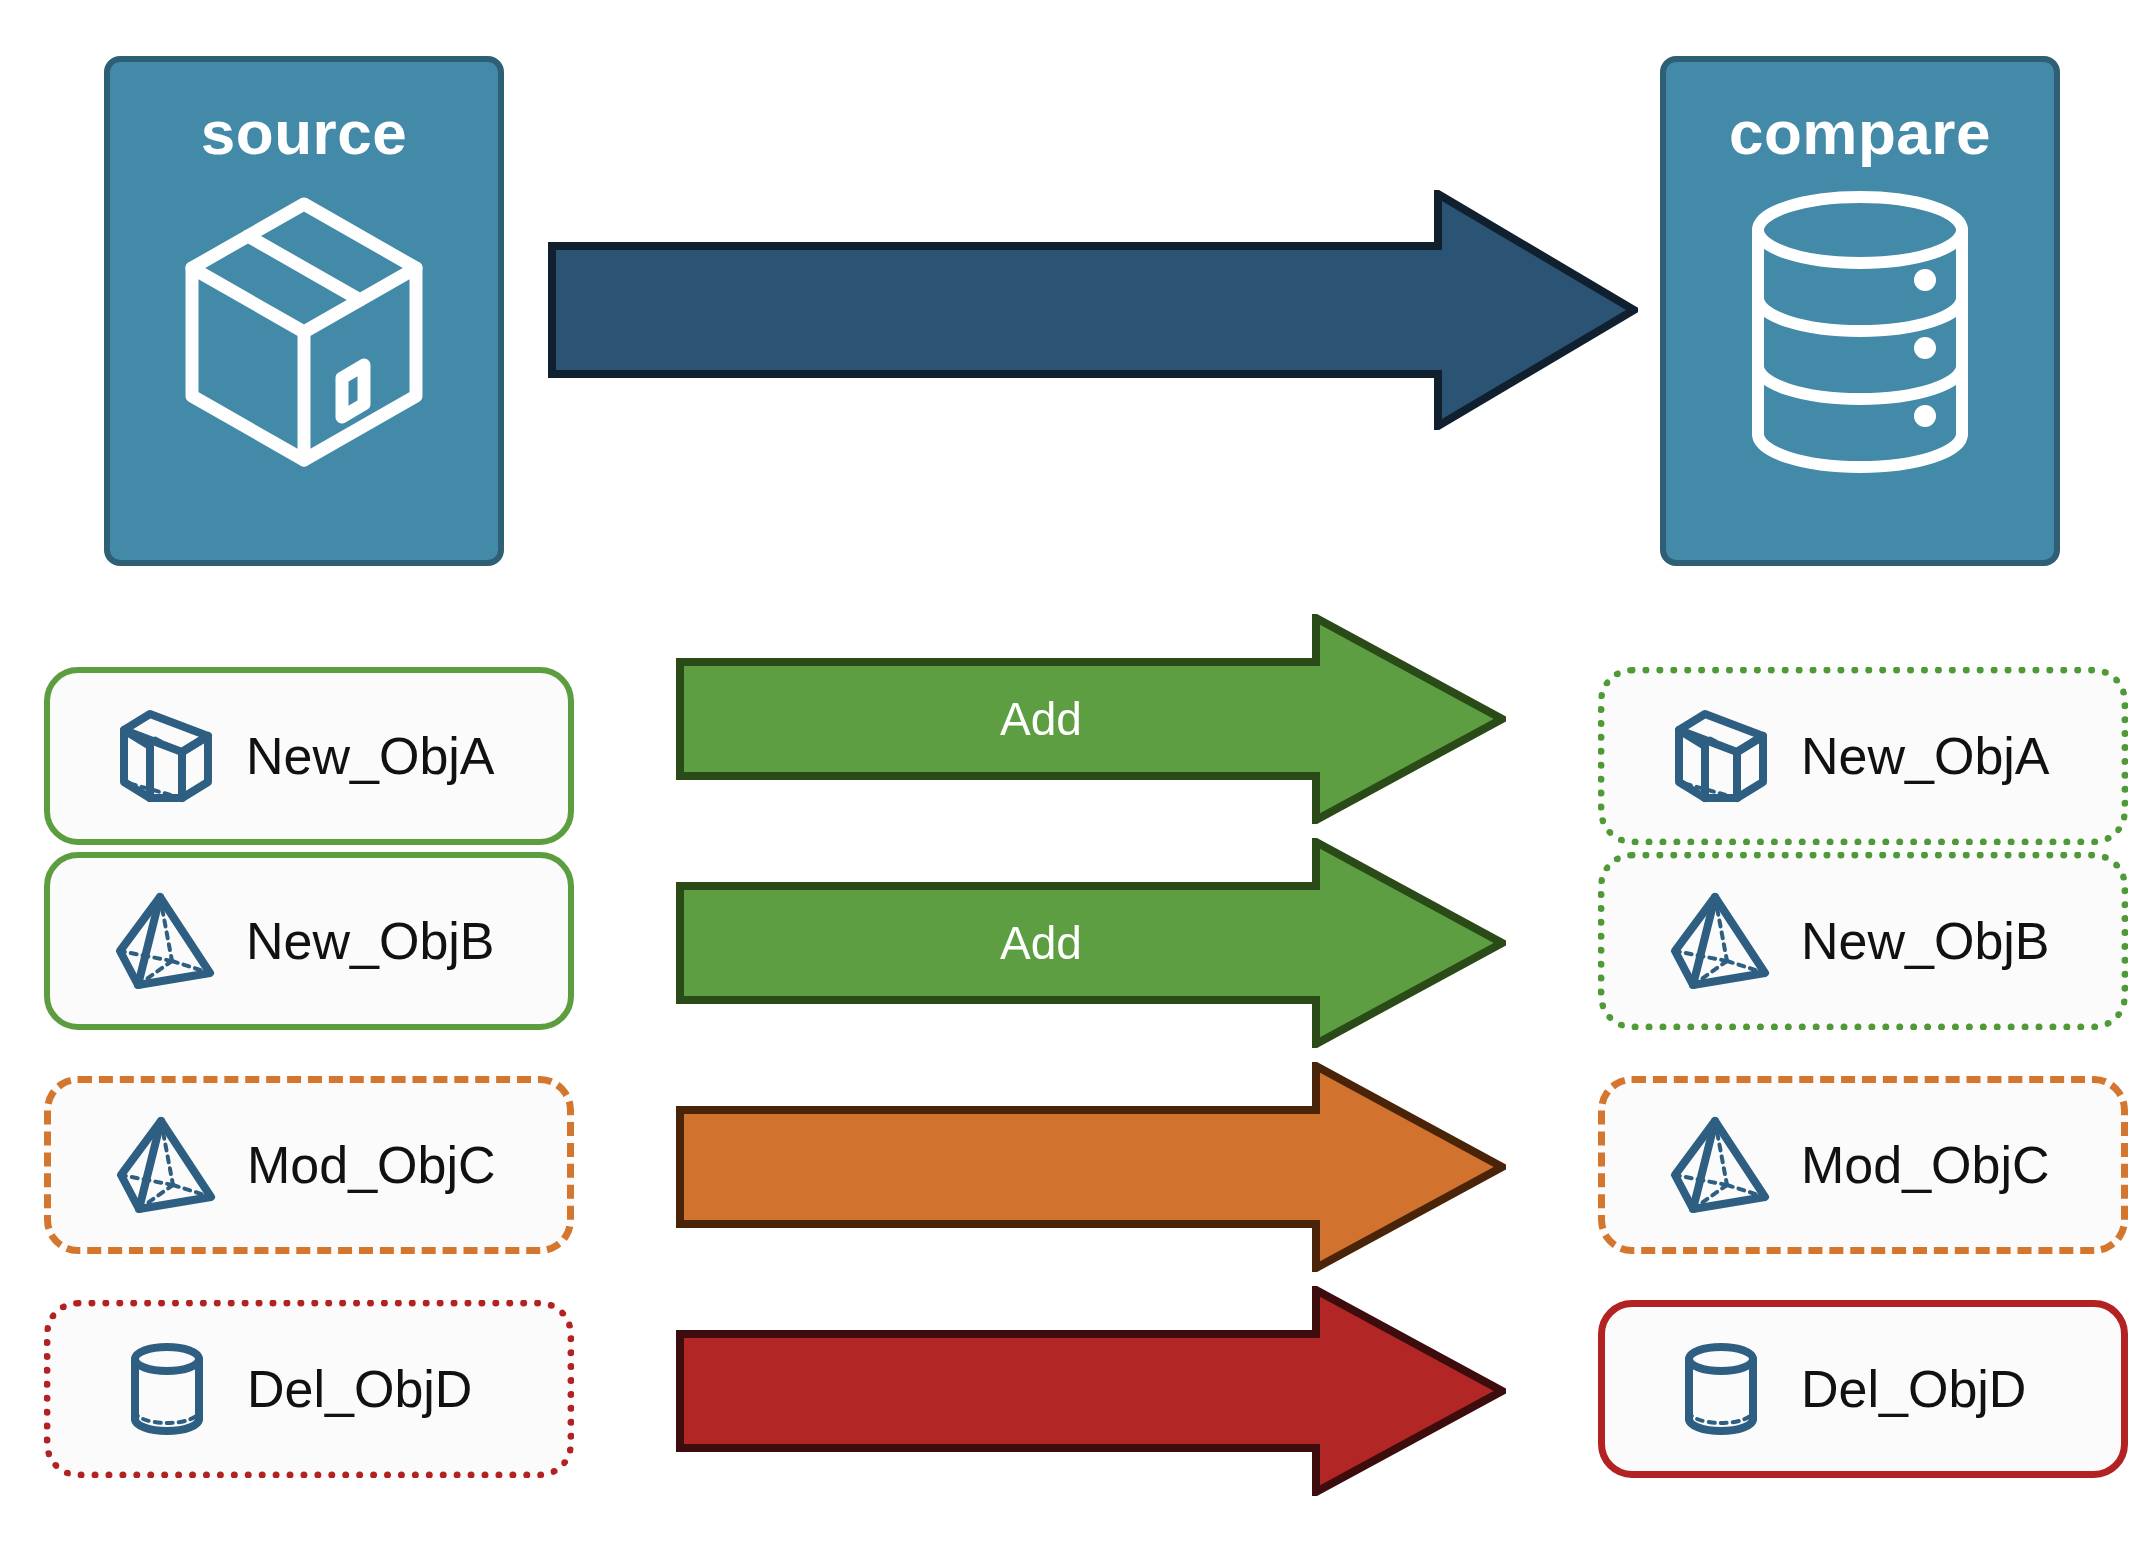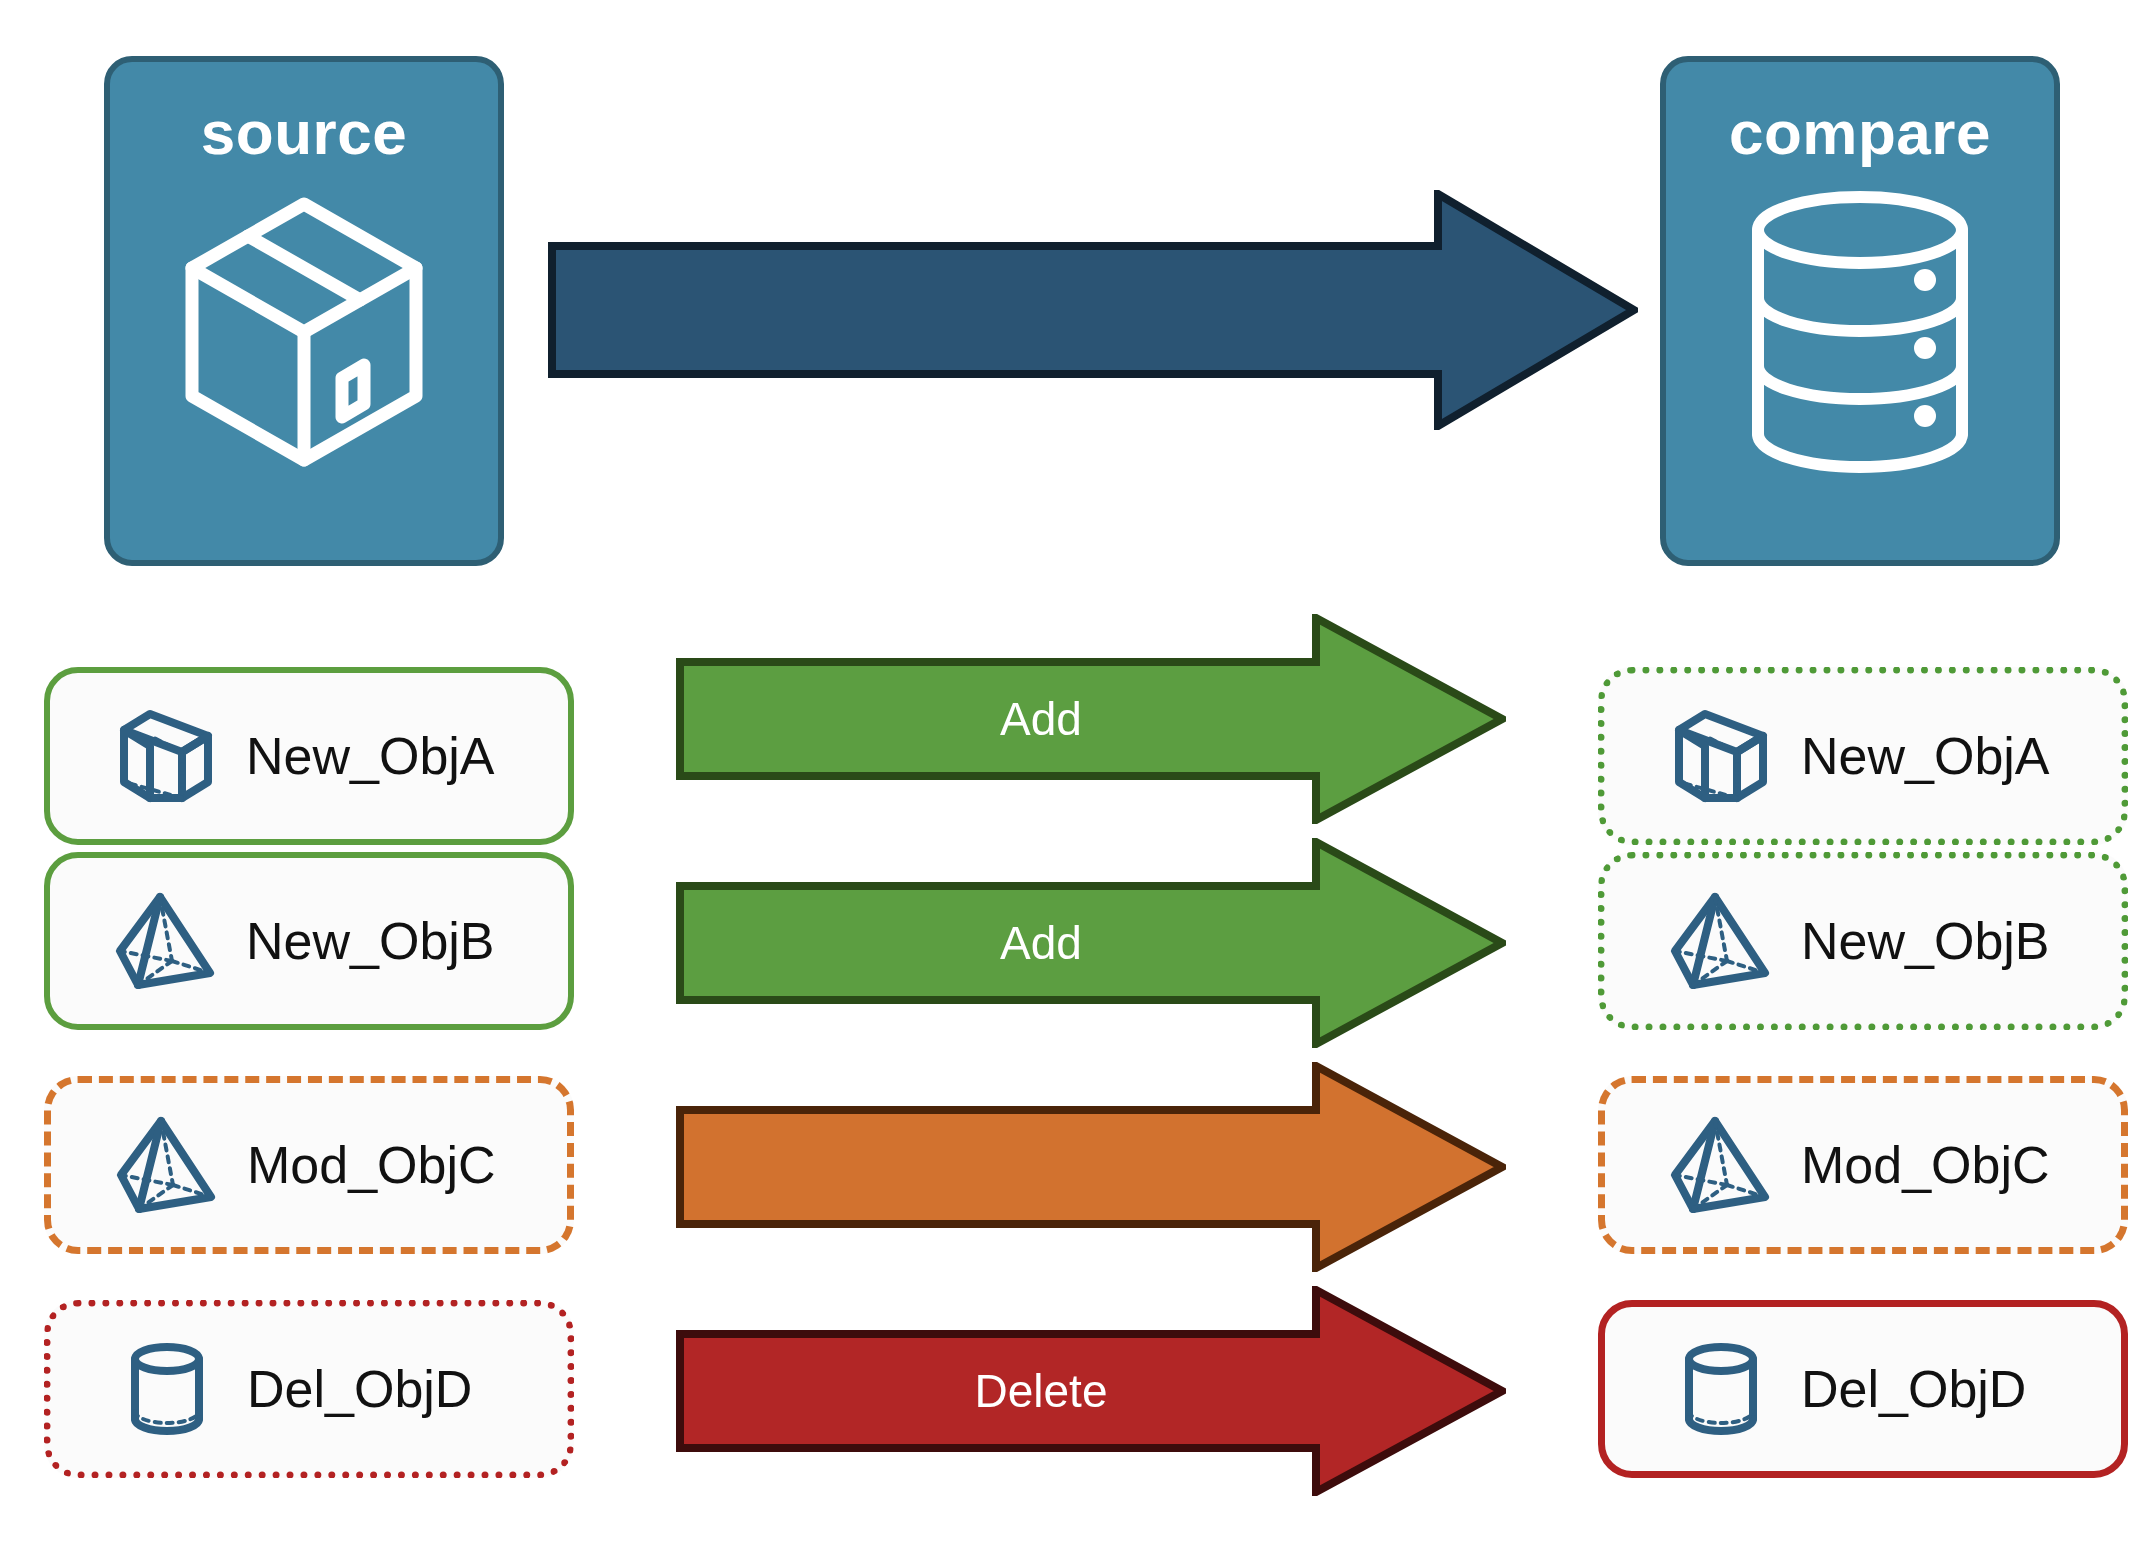--- a/index.html
+++ b/index.html
@@ -13,21 +13,21 @@
     position: relative;
     font-family: "Liberation Sans", sans-serif;
     overflow: hidden;
   }
 
   
   .endpoint {
     position: absolute;
     width: 400px;
     height: 510px;
-    border-radius: 28px;
+    border-radius: 16px;
     background: #4389a8;
     border: 6px solid #2e5f74;
     box-sizing: border-box;
     display: flex;
     flex-direction: column;
     align-items: center;
   }
   .endpoint-title {
     color: #ffffff;
     font-size: 62px;
@@ -316,21 +316,20 @@
       <path d="M20 74 A32 12 0 0 0 84 74" fill="none" stroke="#2e5f82" stroke-width="4" stroke-dasharray="6 6" stroke-linecap="round"></path>
     </svg>
   </span>
   <span class="obj-label">Del_ObjD</span>
 </div>
 
 <div class="action-arrow" id="arrow-delete">
   <svg width="830" height="210" viewBox="0 0 830 210" preserveAspectRatio="none">
     <polygon points="4,48 640,48 640,4 826,105 640,206 640,162 4,162" fill="#b22626" stroke="#3d0c0c" stroke-width="8" stroke-linejoin="miter"></polygon>
   </svg>
-  <div class="label">Delete</div>
 </div>
 
 <div class="obj-box tgt-col row-4 bd-red-solid">
   <span class="obj-icon">
     <svg width="104" height="104" viewBox="0 0 104 104">
       <g fill="none" stroke="#2e5f82" stroke-width="8" stroke-linejoin="round" stroke-linecap="round">
         <ellipse cx="52" cy="22" rx="32" ry="12"></ellipse>
         <path d="M20 22 L20 82"></path>
         <path d="M84 22 L84 82"></path>
         <path d="M20 82 A32 12 0 0 0 84 82"></path>

